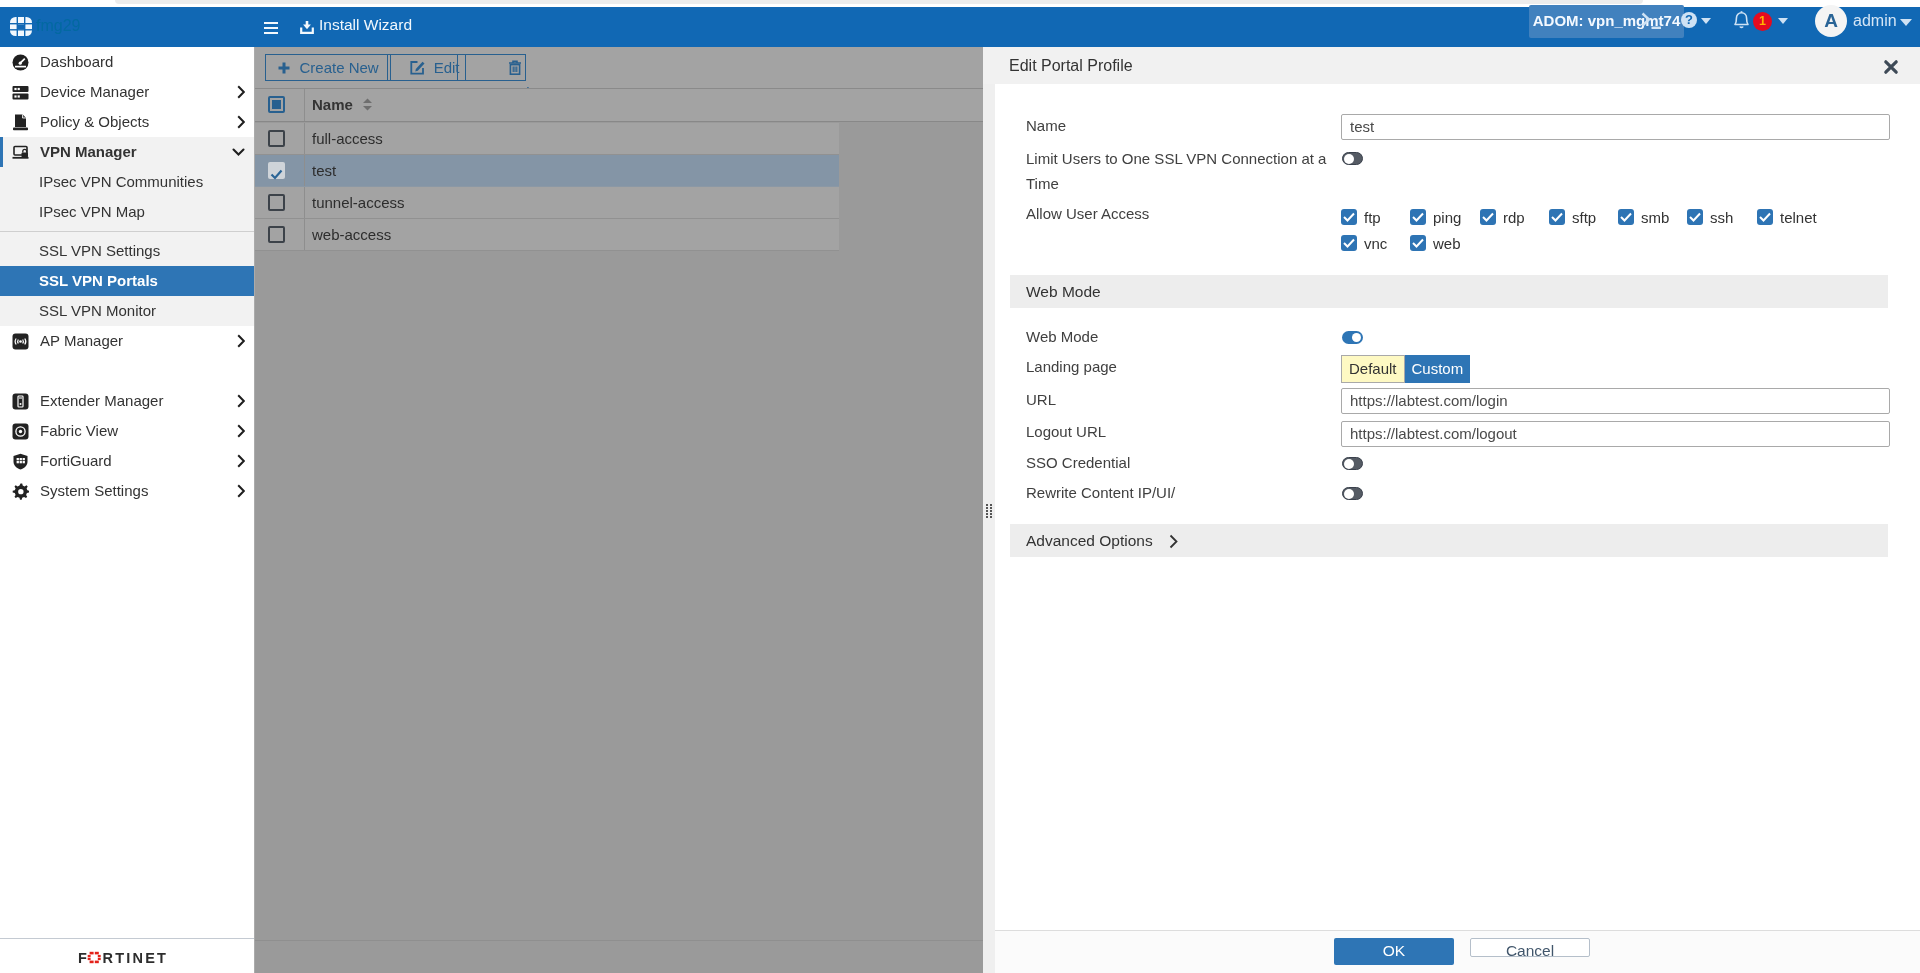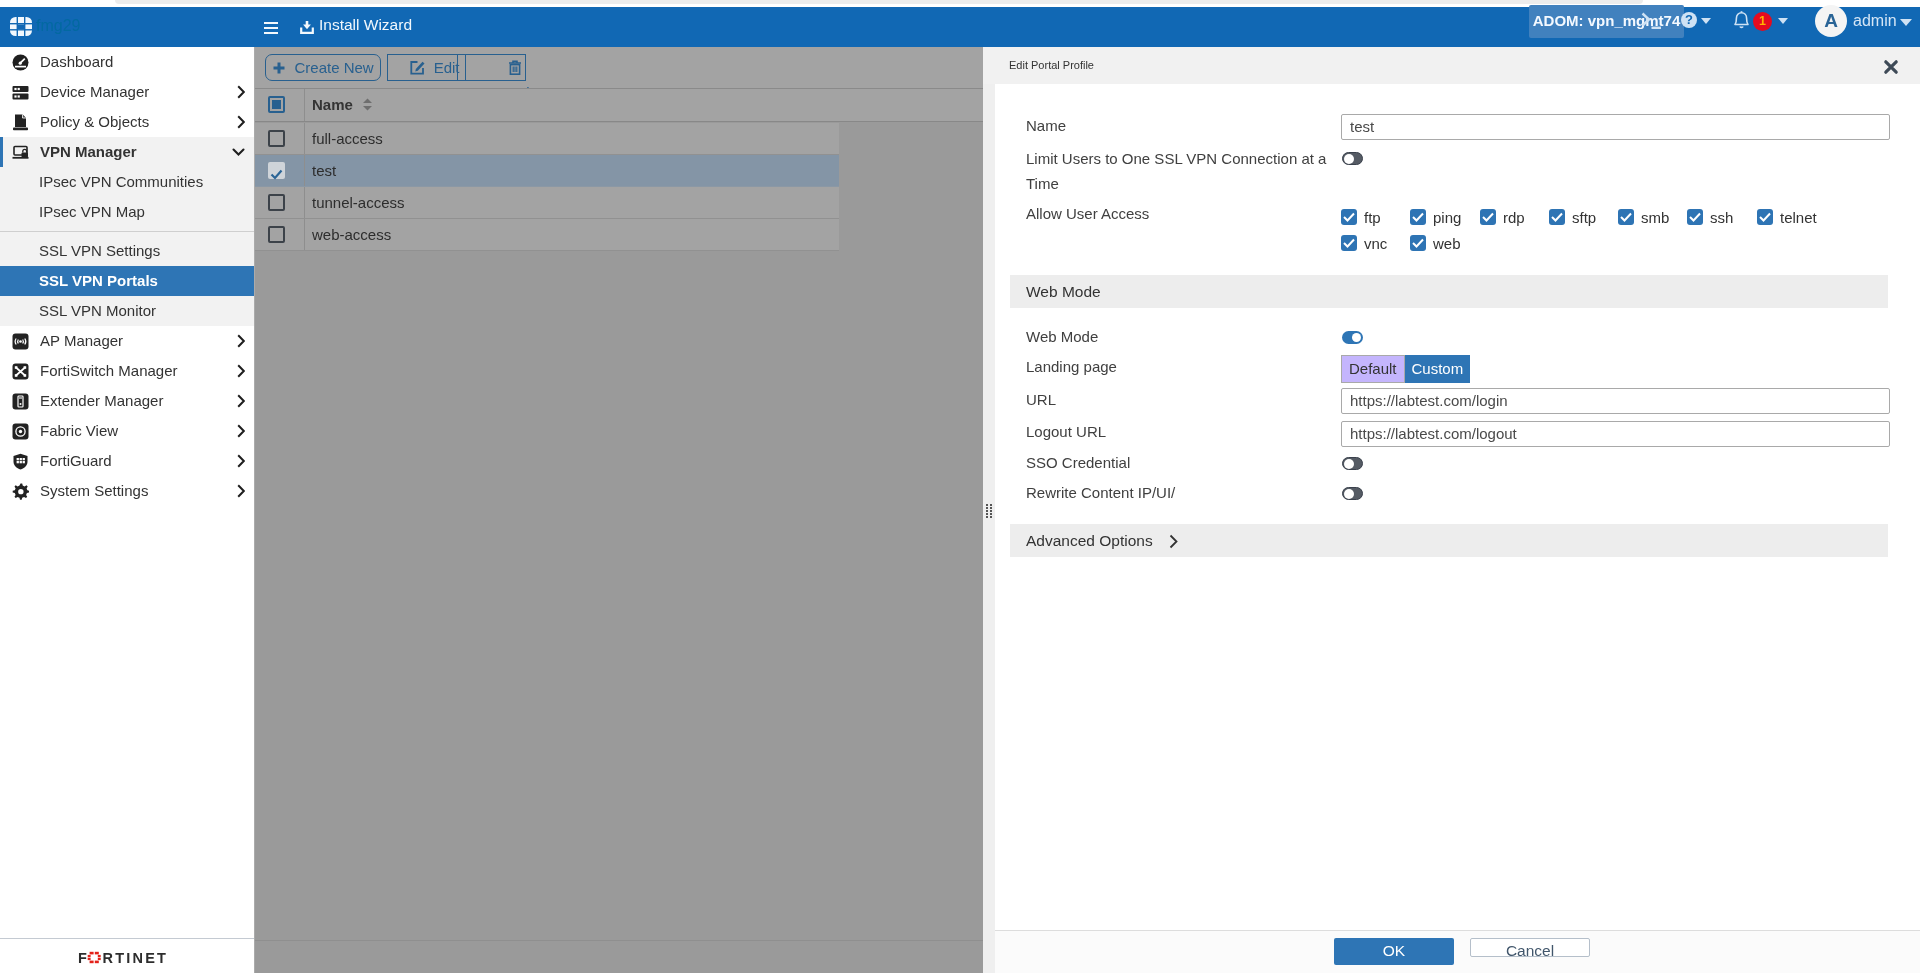--- a/index.html
+++ b/index.html
@@ -53,21 +53,21 @@
     border-bottom:1px solid #919191; font-size:15px; color:#2d2d2d; line-height:31px; }
   .trow.on { background:#8495a6; border-bottom:1px solid #8b98a5; }
   .rowtext { position:absolute; left:57px; top:0; }
   .colsep { position:absolute; left:49px; top:0; width:1px; height:100%; background:#8e8e8e; }
   .cb { position:absolute; left:13px; width:17px; height:17px; border:2px solid #3c4249;
     border-radius:2px; }
   #botline { position:absolute; left:0; top:893px; width:728px; height:1px; background:#8f8f8f; }
   
   #panel { left:983px; top:47px; width:937px; height:926px; background:#fff; }
   #phead { position:absolute; left:0; top:0; width:937px; height:37px; background:#f1f1f1;
-    font-size:11px; color:#333; line-height:37px; }
+    font-size:16px; color:#333; line-height:37px; }
   #pgutter { position:absolute; left:0; top:37px; width:12px; height:889px; background:#efefef; }
   .flabel { position:absolute; left:43px; font-size:15px; color:#404040; }
   .finput { position:absolute; left:358px; width:549px; height:26px;
     border:1px solid #a9a9a9; border-radius:2px; background:#fff; font-size:15px;
     color:#4a4a4a; line-height:24px; padding-left:8px; }
   .band { position:absolute; left:27px; width:878px; height:33px; background:#ededed;
     font-size:15.5px; color:#333; line-height:33px; }
   .tog { position:absolute; left:359px; width:21px; height:13px; border-radius:7px; }
   .tog.off { background:#555b64; border:1px solid #3a414c; }
   .tog.off:before { content:""; position:absolute; left:1px; top:0.5px; width:10px;
@@ -220,38 +220,20 @@
           <path d="M6.3 6.5 C5.6 7.6 5.6 9.4 6.3 10.5"></path>
           <path d="M10.7 6.5 C11.4 7.6 11.4 9.4 10.7 10.5"></path>
         </g>
         <circle cx="8.5" cy="8.5" r="1.3" fill="#fff"></circle>
       </svg>
     <span class="lbl">AP Manager</span>
       <svg class="arrsvg" width="8" height="14" viewBox="0 0 8 14">
         <path d="M1.2 1.2 L6.8 7 L1.2 12.8" stroke="#1f1f1f" stroke-width="2" fill="none"></path>
       </svg>
   </div>
-  <div class="mi" style="top:309px">
-    <svg class="ico" viewBox="0 0 17 17">
-        <rect x="0.5" y="0.5" width="16" height="16" rx="3" fill="#222"></rect>
-        <g stroke="#fff" fill="none" stroke-width="1.7">
-          <path d="M4 4.5 L13 12.5 M13 4.5 L4 12.5"></path>
-        </g>
-        <g fill="#fff">
-          <rect x="2.8" y="3.2" width="2.6" height="2.6"></rect>
-          <rect x="11.6" y="3.2" width="2.6" height="2.6"></rect>
-          <rect x="2.8" y="11.2" width="2.6" height="2.6"></rect>
-          <rect x="11.6" y="11.2" width="2.6" height="2.6"></rect>
-        </g>
-      </svg>
-    <span class="lbl">FortiSwitch Manager</span>
-      <svg class="arrsvg" width="8" height="14" viewBox="0 0 8 14">
-        <path d="M1.2 1.2 L6.8 7 L1.2 12.8" stroke="#1f1f1f" stroke-width="2" fill="none"></path>
-      </svg>
-  </div>
   <div class="mi" style="top:339px">
     <svg class="ico" viewBox="0 0 17 17">
         <rect x="0.5" y="0.5" width="16" height="16" rx="3" fill="#222"></rect>
         <rect x="6" y="3" width="5" height="11" rx="0.8" fill="none" stroke="#fff" stroke-width="1.2"></rect>
         <path d="M7 5 L10 5" stroke="#fff" stroke-width="1.1"></path>
         <circle cx="8.5" cy="11" r="1" fill="#fff"></circle>
       </svg>
     <span class="lbl">Extender Manager</span>
       <svg class="arrsvg" width="8" height="14" viewBox="0 0 8 14">
         <path d="M1.2 1.2 L6.8 7 L1.2 12.8" stroke="#1f1f1f" stroke-width="2" fill="none"></path>
@@ -308,21 +290,21 @@
           <rect x="9.7" y="6.8" width="2.9" height="2.3"></rect>
         <rect x="19.8" y="3.9" width="2.9" height="2.3"></rect>
           <rect x="19.8" y="6.8" width="2.9" height="2.3"></rect>
       </g>
       <text x="24.5" y="11.5" font-family="Liberation Sans, sans-serif" font-size="14.5" font-weight="bold" fill="#2d2d2d" letter-spacing="2.2">RTINET</text>
     </svg>
   </div>
 </div>
 <div class="abs" id="main">
 <div id="toolrow">
-  <div class="tbtn" style="left:10px;width:116px;border-radius:7px;">
+  <div class="tbtn" style="left:10px;width:126px;">
     <svg style="vertical-align:-2px" width="14" height="14" viewBox="0 0 14 14">
           <path d="M7 1.5 L7 12.5 M1.5 7 L12.5 7" stroke="#28608f" stroke-width="3"></path>
         </svg>
     <span style="margin-left:4px">Create New</span>
   </div>
   <div class="tbtn" style="left:132px;width:79px;padding-left:17px;">
     <svg style="vertical-align:-2px" width="16" height="15" viewBox="0 0 16 15">
           <path d="M13 8 L13 13.7 L1.3 13.7 L1.3 2 L7.5 2" fill="none" stroke="#28608f" stroke-width="1.8"></path>
           <path d="M5.8 8.9 L12.5 1.7 L14.5 3.6 L7.8 10.8 L5.3 11.4 Z" fill="#28608f"></path>
         </svg>
@@ -427,21 +409,21 @@
           <path d="M1 5 L4.5 8.5 L11 1.5" stroke="#fff" stroke-width="2" fill="none"></path>
         </svg></span><span class="t">vnc</span></div>
 <div class="ckitem" style="left:427px;top:186px;"><span class="ckb"><svg width="12" height="10" viewBox="0 0 12 10">
           <path d="M1 5 L4.5 8.5 L11 1.5" stroke="#fff" stroke-width="2" fill="none"></path>
         </svg></span><span class="t">web</span></div>
 <div class="band" style="top:228px;"><span style="margin-left:16px">Web Mode</span></div>
 <div class="flabel" style="top:281px;">Web Mode</div>
 <div class="tog on" style="top:284px;"></div>
 <div class="flabel" style="top:311px;">Landing page</div>
 <div class="abs" style="left:358px;top:308px;height:28px;">
-  <div style="float:left;height:28px;background:#c4b5fd;border:1px solid #a9a9a9;color:#333;font-size:15px;line-height:26px;padding:0 7px;">Default</div>
+  <div style="float:left;height:28px;background:#fef9c3;border:1px solid #a9a9a9;color:#333;font-size:15px;line-height:26px;padding:0 7px;">Default</div>
   <div style="float:left;height:28px;background:#2e75b5;color:#fff;font-size:15px;line-height:28px;padding:0 7px;">Custom</div>
 </div>
 <div class="flabel" style="top:344px;">URL</div>
 <div class="finput" style="top:341px;">https://labtest.com/login</div>
 <div class="flabel" style="top:376px;">Logout URL</div>
 <div class="finput" style="top:374px;">https://labtest.com/logout</div>
 <div class="flabel" style="top:407px;">SSO Credential</div>
 <div class="tog off" style="top:410px;"></div>
 <div class="flabel" style="top:437px;">Rewrite Content IP/UI/</div>
 <div class="tog off" style="top:440px;"></div>

